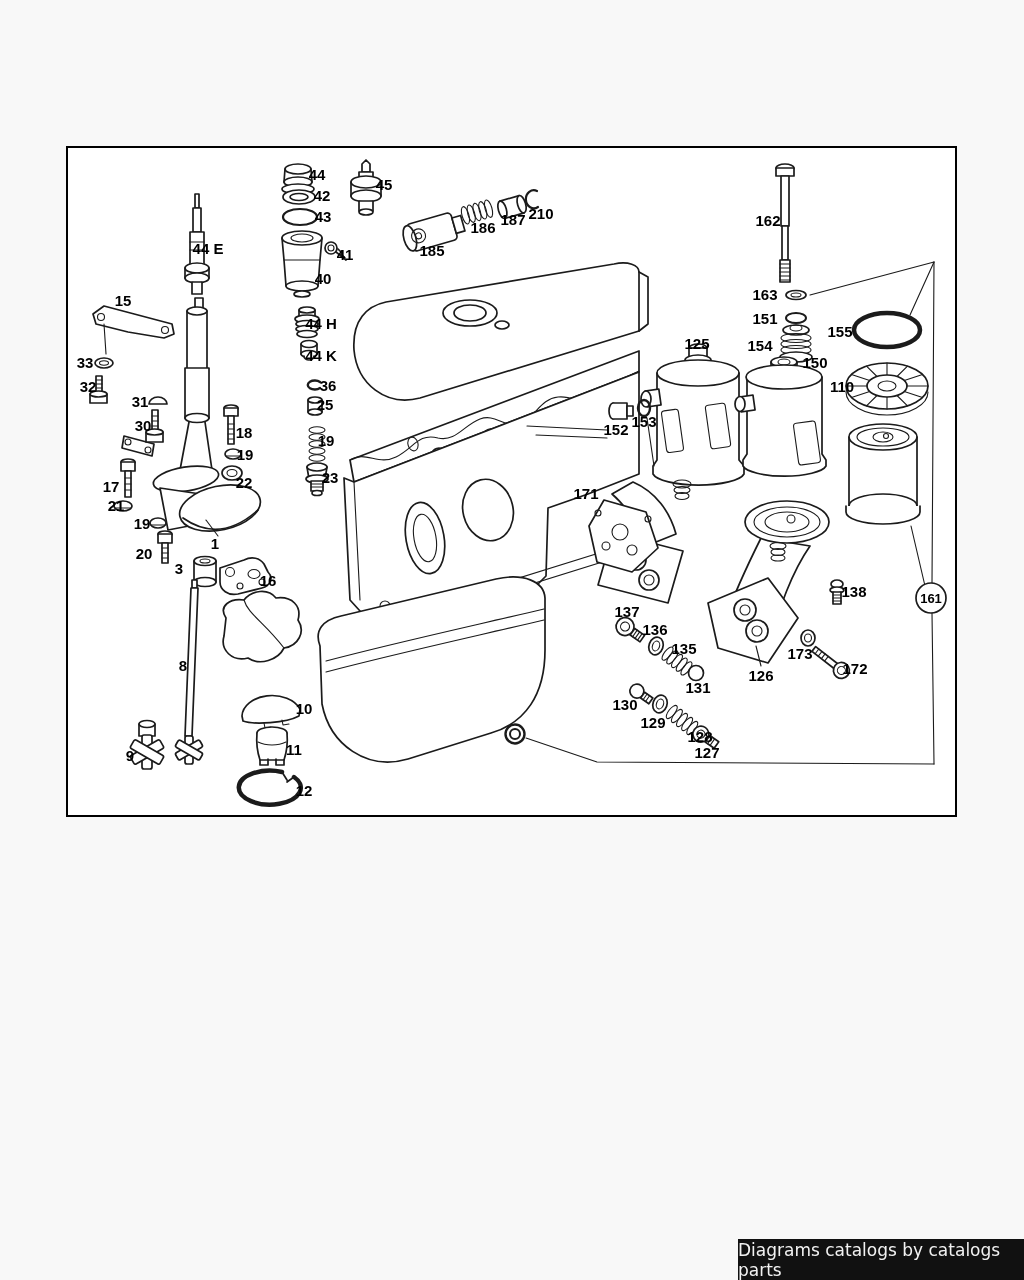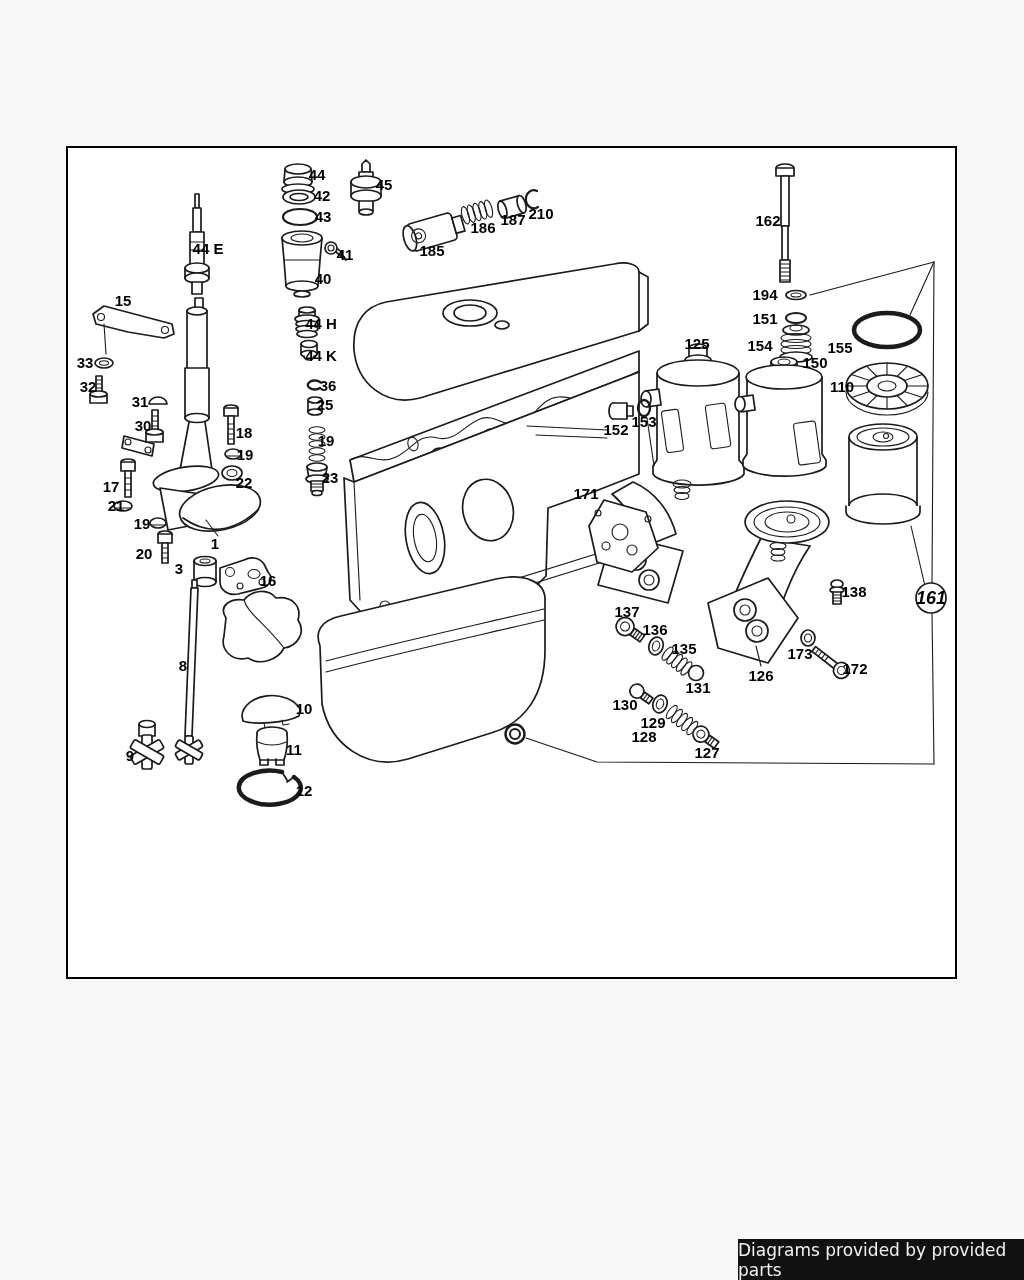--- a/index.html
+++ b/index.html
@@ -1,23 +1,23 @@
 <!DOCTYPE html>
 <html><head>
 <meta charset="utf-8">
 <style>
   html,body{margin:0;padding:0;}
   .page{position:relative;width:1024px;height:1280px;background:#f8f8f8;overflow:hidden;
         font-family:"Liberation Sans",sans-serif;}
-  .frame{position:absolute;left:66px;top:146px;width:891px;height:833px;background:#ffffff;
+  .frame{position:absolute;left:66px;top:146px;width:891px;height:671px;background:#ffffff;
          border:2px solid #000;box-sizing:border-box;}
   .frame svg{position:absolute;left:0;top:0;}
   .lbl{position:absolute;transform:translate(-50%,-50%);font-weight:bold;font-size:15px;
        color:#000;white-space:nowrap;line-height:1;}
-  .lbl.balloon{font-size:18px;font-style:italic;}
+  .lbl.balloon{font-size:13px;}
   .caption{position:absolute;left:738px;top:1239px;width:286px;height:41px;background:#111111;
            display:flex;align-items:center;justify-content:center;}
   .caption span{color:#f2f2f2;font-size:17px;font-family:"DejaVu Sans","Liberation Sans",sans-serif;}
   .ln{fill:none;stroke:#1b1b1b;stroke-width:1.7;stroke-linecap:round;stroke-linejoin:round;}
   .fw{fill:#ffffff;stroke:#1b1b1b;stroke-width:1.7;stroke-linecap:round;stroke-linejoin:round;}
   .thin{stroke-width:1.1;}
   .thick{stroke-width:4.5;}
 </style>
 </head>
 <body>
@@ -508,41 +508,41 @@
     <div class="lbl" style="left:115px;top:517px">8</div>
     <div class="lbl" style="left:62px;top:607px">9</div>
     <div class="lbl" style="left:236px;top:560px">10</div>
     <div class="lbl" style="left:226px;top:601px">11</div>
     <div class="lbl" style="left:236px;top:642px">12</div>
     <div class="lbl" style="left:364px;top:102px">185</div>
     <div class="lbl" style="left:415px;top:79px">186</div>
     <div class="lbl" style="left:445px;top:71px">187</div>
     <div class="lbl" style="left:473px;top:65px">210</div>
     <div class="lbl" style="left:700px;top:72px">162</div>
-    <div class="lbl" style="left:697px;top:146px">194</div>
+    <div class="lbl" style="left:697px;top:146px">163</div>
     <div class="lbl" style="left:697px;top:170px">151</div>
     <div class="lbl" style="left:692px;top:197px">154</div>
-    <div class="lbl" style="left:772px;top:199px">155</div>
+    <div class="lbl" style="left:772px;top:183px">155</div>
     <div class="lbl" style="left:747px;top:214px">150</div>
     <div class="lbl" style="left:774px;top:238px">110</div>
     <div class="lbl" style="left:629px;top:195px">125</div>
     <div class="lbl" style="left:548px;top:281px">152</div>
     <div class="lbl" style="left:576px;top:273px">153</div>
     <div class="lbl" style="left:518px;top:345px">171</div>
     <div class="lbl" style="left:559px;top:463px">137</div>
     <div class="lbl" style="left:587px;top:481px">136</div>
     <div class="lbl" style="left:616px;top:500px">135</div>
     <div class="lbl" style="left:630px;top:539px">131</div>
     <div class="lbl" style="left:557px;top:556px">130</div>
     <div class="lbl" style="left:585px;top:574px">129</div>
-    <div class="lbl" style="left:576px;top:588px">128</div>
+    <div class="lbl" style="left:632px;top:588px">128</div>
     <div class="lbl" style="left:639px;top:604px">127</div>
     <div class="lbl" style="left:693px;top:527px">126</div>
     <div class="lbl" style="left:732px;top:505px">173</div>
     <div class="lbl" style="left:787px;top:520px">172</div>
     <div class="lbl" style="left:786px;top:443px">138</div>
     <div class="lbl balloon" style="left:863px;top:450px">161</div>
   </div>
 
   <div class="caption">
-    <span>Diagrams provided by provided parts</span>
+    <span>Diagrams catalogs by catalogs parts</span>
   </div>
 </div>
 
 </body></html>

